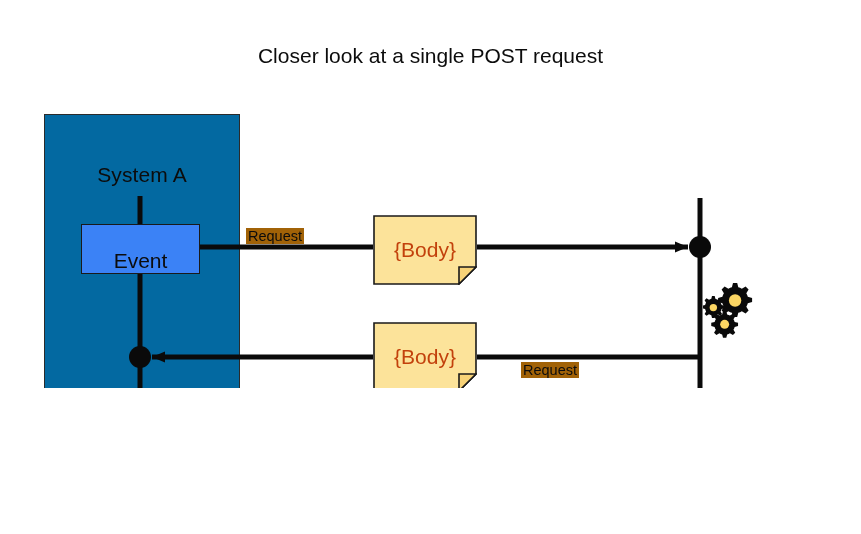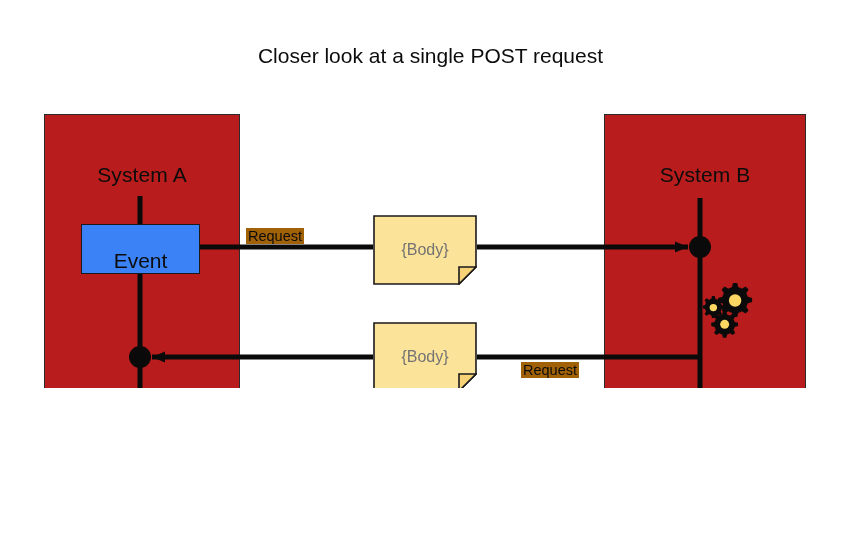--- a/index.html
+++ b/index.html
@@ -16,21 +16,21 @@
     height: 388px;
     background: #ffffff;
     overflow: hidden;
   }
   
   .lane {
     position: absolute;
     box-sizing: border-box;
     border: 1.5px solid #2b2b2b;
   }
-  .lane-yellow { background: #b91c1c; }
+  .lane-yellow { background: #0369a1; }
   .lane-blue   { background: #cfe0f2; border-radius: 30px; }
 
   .lane-title {
     position: absolute;
     left: 0;
     right: 0;
     text-align: center;
     font-size: 21px;
     color: #0c0c0c;
     white-space: nowrap;
@@ -56,22 +56,22 @@
     box-sizing: border-box;
   }
   .note svg { display: block; }
   .note-label {
     position: absolute;
     left: 0;
     right: 0;
     top: 50%;
     transform: translateY(-50%);
     text-align: center;
-    font-size: 16px;
-    color: #737373;
+    font-size: 21px;
+    color: #c2410c;
     pointer-events: none;
   }
 
   
   .conn {
     position: absolute;
     left: 0;
     top: 0;
     width: 861px;
     height: 534px;
@@ -106,23 +106,20 @@
 
 <div id="canvas">
 
   <div class="title" style="top:44px;">Closer look at a single POST request</div>
 
   <div class="lane lane-yellow" style="left:44px; top:114px; width:196px; height:356px;">
     <div class="lane-title" style="top:48px;">System A</div>
   </div>
 
 
-  <div class="lane lane-yellow" style="left:604px; top:114px; width:202px; height:356px;">
-    <div class="lane-title" style="top:48px;">System B</div>
-  </div>
 
   <svg class="conn" viewBox="0 0 861 534" width="861" height="534">
     <defs>
       <marker id="arrowDown" markerWidth="12" markerHeight="12" refX="5" refY="10" orient="auto" markerUnits="userSpaceOnUse">
         <path d="M0,0 L10,0 L5,11 Z" fill="#0a0a0a"></path>
       </marker>
       <marker id="arrowRight" markerWidth="14" markerHeight="14" refX="13" refY="6" orient="auto" markerUnits="userSpaceOnUse">
         <path d="M0,0.5 L13,6 L0,11.5 Z" fill="#0a0a0a"></path>
       </marker>
       <marker id="arrowLeft" markerWidth="14" markerHeight="14" refX="13" refY="6" orient="auto" markerUnits="userSpaceOnUse">

